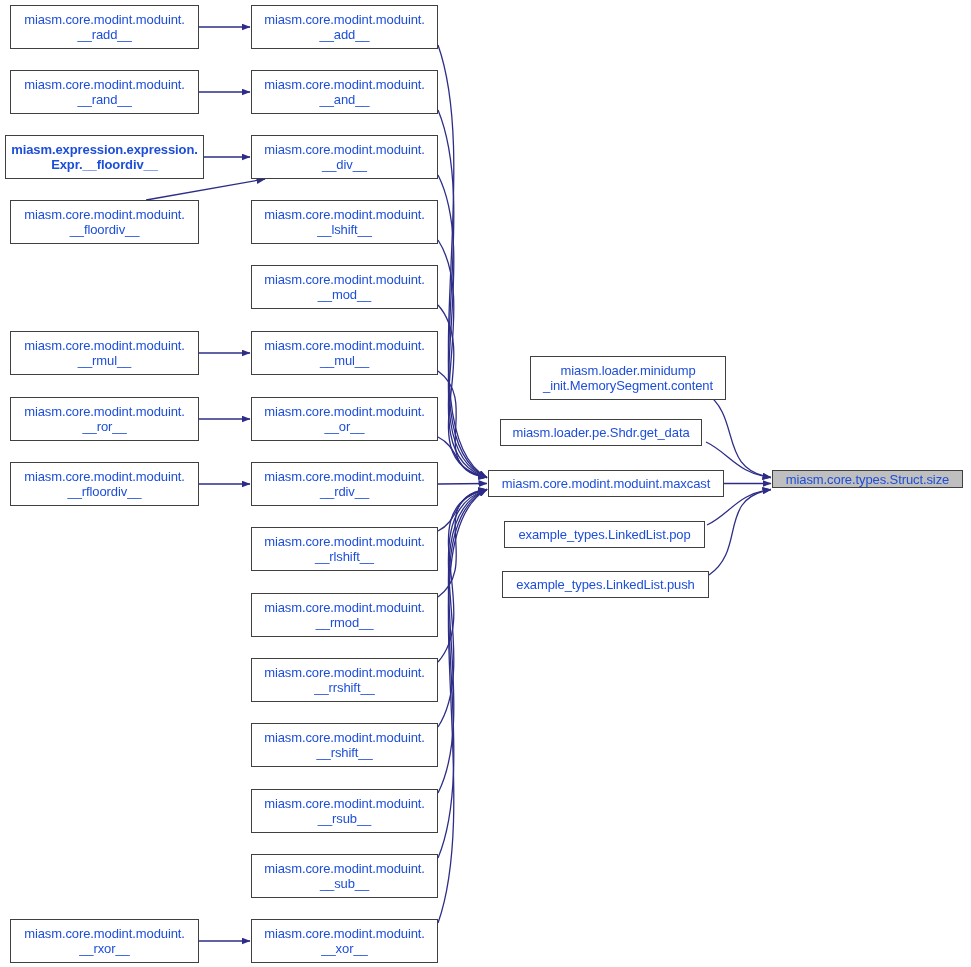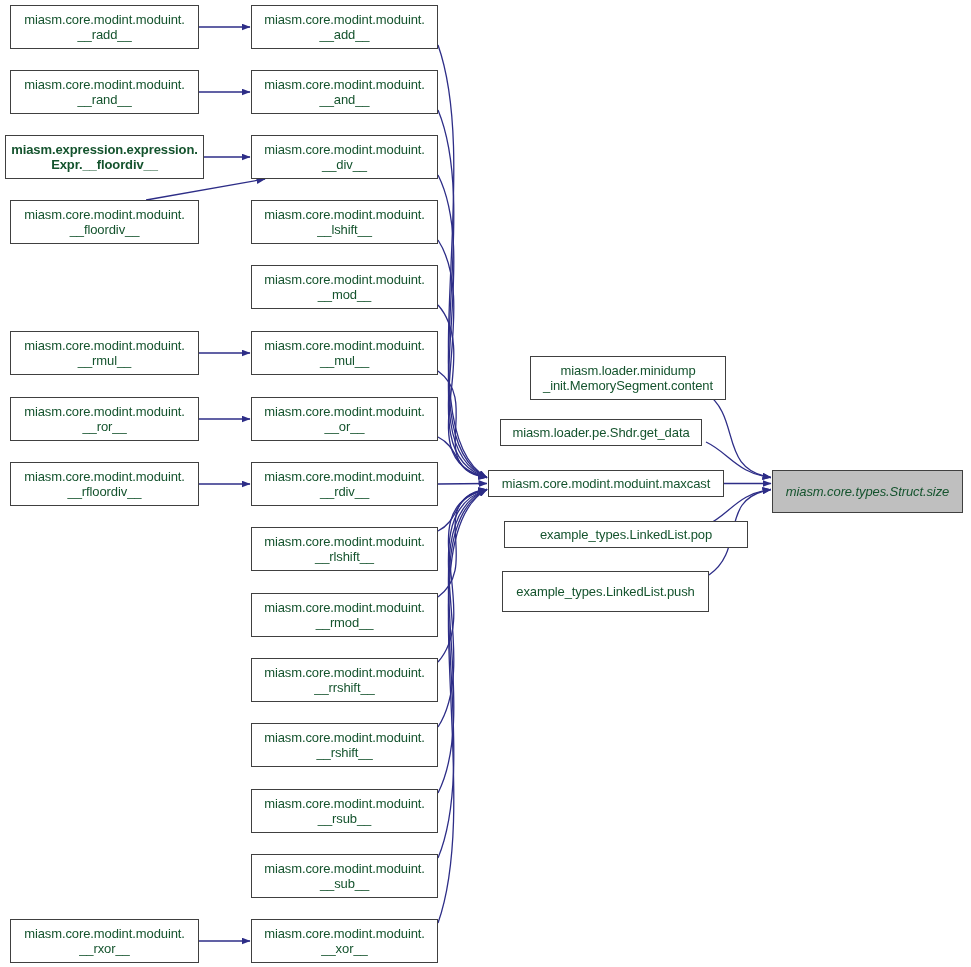--- a/index.html
+++ b/index.html
@@ -24,21 +24,21 @@
   }
   .node {
     position: absolute;
     box-sizing: border-box;
     border: 1px solid #404040;
     background: #ffffff;
     display: flex;
     align-items: center;
     justify-content: center;
     text-align: center;
-    color: #14532d;
+    color: #1d4ed8;
     font-size: 13px;
     line-height: 15px;
     letter-spacing: -0.1px;
     white-space: pre-line;
     overflow: hidden;
   }
   .node.highlight {
     background: #bfbfbf;
   }
   .node .label {
@@ -131,17 +131,17 @@
       <div class="node" style="left: 251px; top: 789px; width: 187px; height: 44px;"><span class="label">miasm.core.modint.moduint.
 __rsub__</span></div>
       <div class="node" style="left: 251px; top: 854px; width: 187px; height: 44px;"><span class="label">miasm.core.modint.moduint.
 __sub__</span></div>
       <div class="node" style="left: 251px; top: 919px; width: 187px; height: 44px;"><span class="label">miasm.core.modint.moduint.
 __xor__</span></div>
       <div class="node" style="left: 530px; top: 356px; width: 196px; height: 44px;"><span class="label">miasm.loader.minidump
 _init.MemorySegment.content</span></div>
       <div class="node" style="left: 500px; top: 419px; width: 202px; height: 27px;"><span class="label">miasm.loader.pe.Shdr.get_data</span></div>
       <div class="node" style="left: 488px; top: 470px; width: 236px; height: 27px; align-items: center;"><span class="label">miasm.core.modint.moduint.maxcast</span></div>
-      <div class="node" style="left: 504px; top: 521px; width: 244px; height: 27px;"><span class="label">example_types.LinkedList.pop</span></div>
-      <div class="node" style="left: 502px; top: 571px; width: 207px; height: 41px;"><span class="label">example_types.LinkedList.push</span></div>
-      <div class="node highlight" style="left: 772px; top: 470px; width: 191px; height: 43px; font-style: italic;"><span class="label">miasm.core.types.Struct.size</span></div>
+      <div class="node" style="left: 504px; top: 521px; width: 201px; height: 27px;"><span class="label">example_types.LinkedList.pop</span></div>
+      <div class="node" style="left: 502px; top: 571px; width: 207px; height: 27px;"><span class="label">example_types.LinkedList.push</span></div>
+      <div class="node highlight" style="left: 772px; top: 470px; width: 191px; height: 18px;"><span class="label">miasm.core.types.Struct.size</span></div>
     </div>
 </div>
 
 </body></html>

